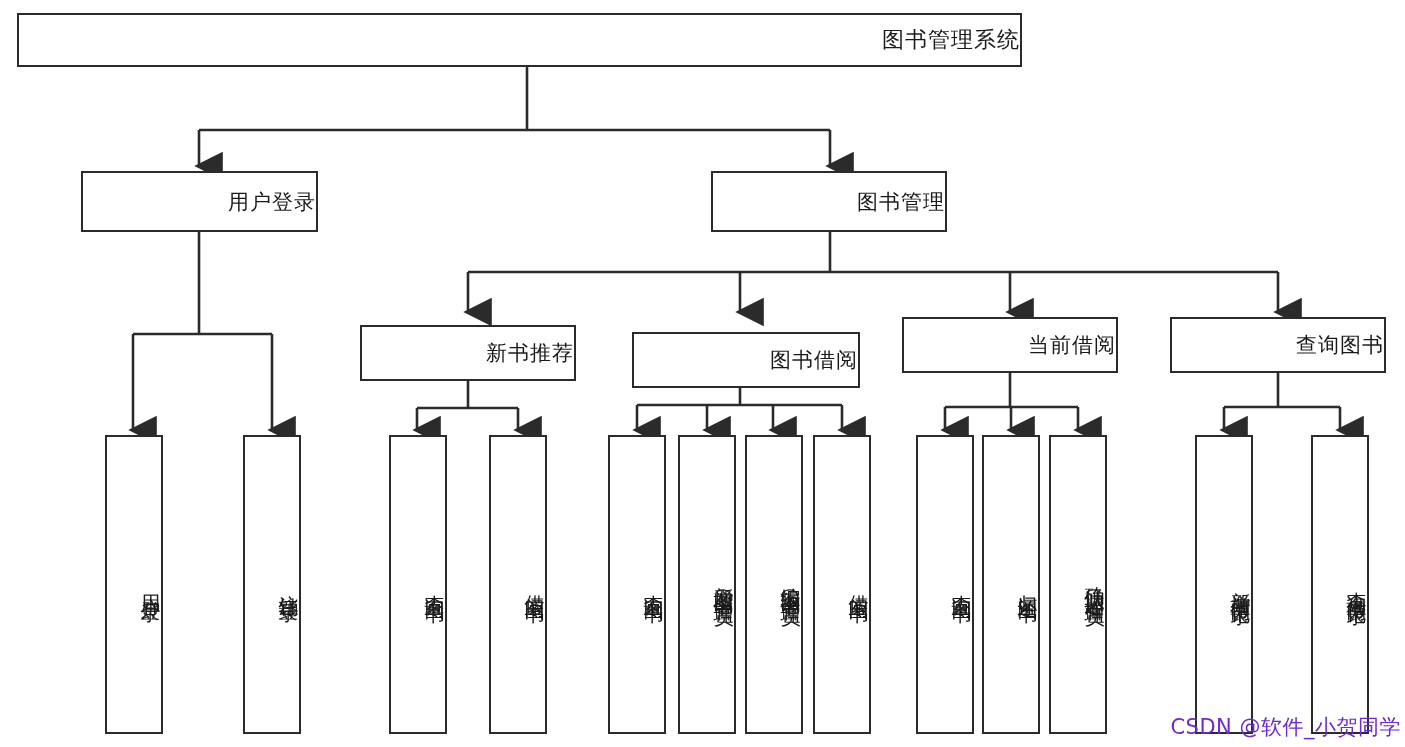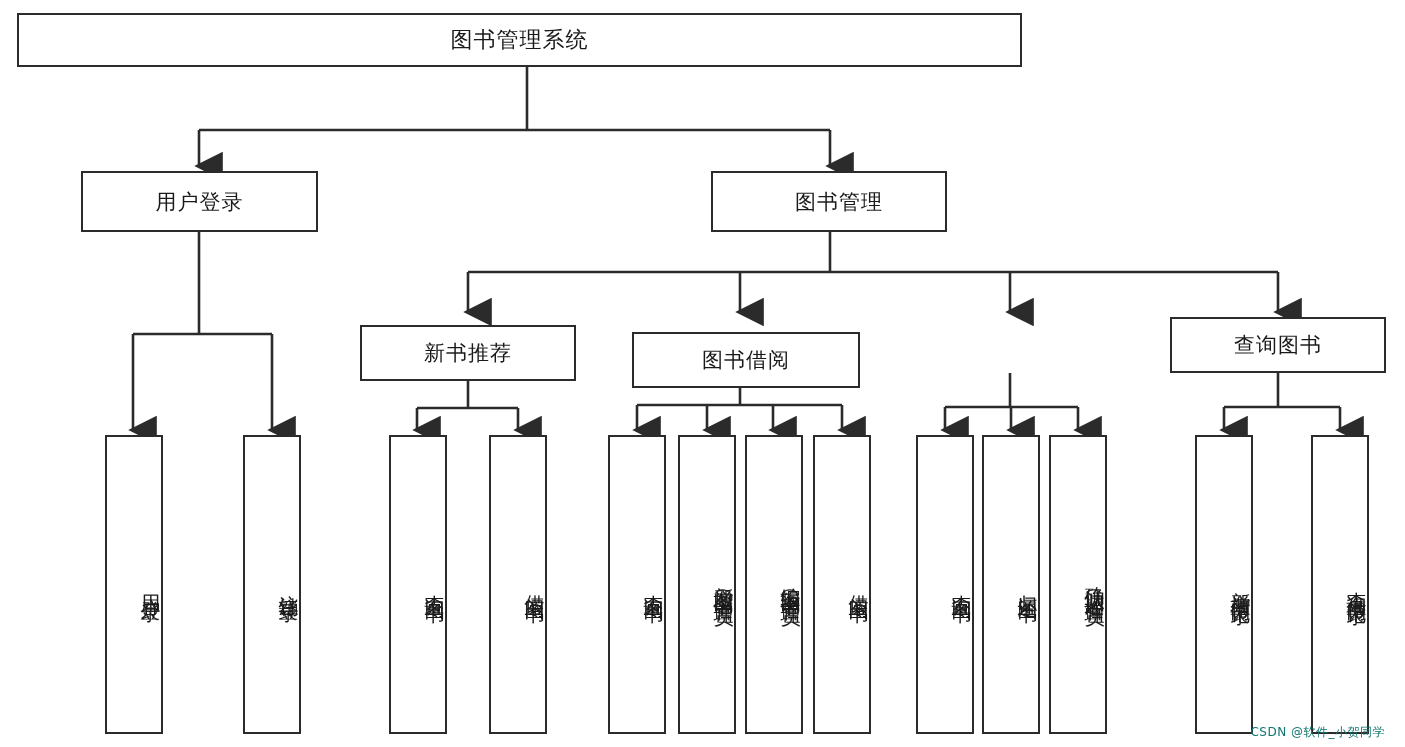--- a/index.html
+++ b/index.html
@@ -26,21 +26,21 @@
     height: 747px;
     pointer-events: none;
   }
   .node {
     position: absolute;
     box-sizing: border-box;
     border: 2px solid #2b2b2b;
     background: #ffffff;
     display: flex;
     align-items: center;
-    justify-content: center;
+    justify-content: flex-end;
     color: #1a1a1a;
   }
   .node.h {
     font-size: 21px;
     letter-spacing: 1px;
   }
   .node.v {
     font-size: 20px;
     writing-mode: vertical-rl;
     text-orientation: upright;
@@ -55,24 +55,24 @@
     text-orientation: upright;
     display: block;
     white-space: normal;
     max-height: 100%;
   }
   #root-node {
     font-size: 22px;
   }
   #watermark {
     position: absolute;
-    right: 20px;
+    right: 4px;
     bottom: 6px;
-    font-size: 12px;
-    color: #0f766e;
+    font-size: 21px;
+    color: #6d28d9;
     letter-spacing: 0.5px;
     white-space: nowrap;
   }
 </style>
 </head>
 <body>
 
 <div id="canvas">
 
   <svg id="edges" viewBox="0 0 1405 747" xmlns="http://www.w3.org/2000/svg">
@@ -135,20 +135,23 @@
   <div class="node h" style="left:711px; top:171px; width:236px; height:61px;padding-left:20px;">
     <span>图书管理</span>
   </div>
 
   <div class="node h" style="left:360px; top:317px; width:216px; height:56px;margin-top:8px;">
     <span>新书推荐</span>
   </div>
   <div class="node h" style="left:632px; top:332px; width:228px; height:56px;">
     <span>图书借阅</span>
   </div>
+  <div class="node h" style="left:902px; top:317px; width:216px; height:56px;">
+    <span>当前借阅</span>
+  </div>
   <div class="node h" style="left:1170px; top:317px; width:216px; height:56px;">
     <span>查询图书</span>
   </div>
 
   <div class="node v" style="left:105px; top:435px; width:58px; height:299px;">
     <span class="vtext">用户登录</span>
   </div>
   <div class="node v" style="left:243px; top:435px; width:58px; height:299px;">
     <span class="vtext">注销登录</span>
   </div>

